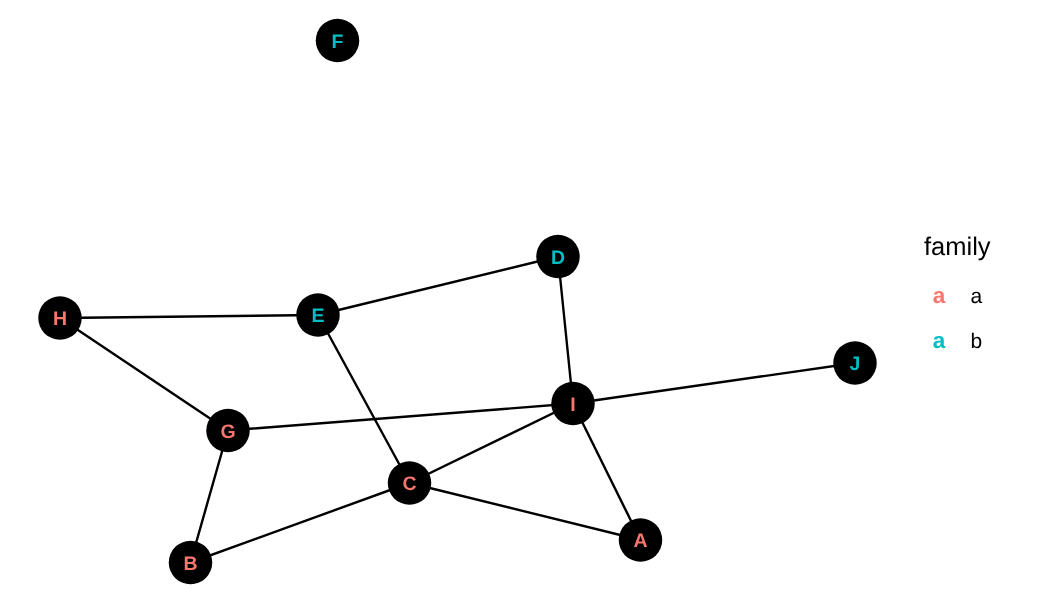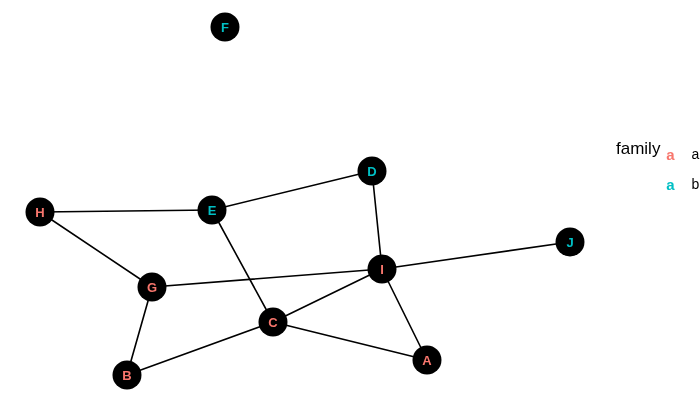--- a/index.html
+++ b/index.html
@@ -25,23 +25,23 @@
   }
   .node-label {
     font-family: "Liberation Sans", sans-serif;
     font-weight: bold;
     font-size: 13px;
     text-anchor: middle;
   }
   .legend {
     position: absolute;
     left: 616px;
-    top: 139px;
+    top: 155px;
     display: flex;
-    flex-direction: row;
+    flex-direction: column;
   }
   .legend-title {
     font-size: 17px;
     color: #000000;
     margin: 0 0 7px 0;
     font-weight: normal;
   }
   .legend-row {
     display: flex;
     align-items: center;

